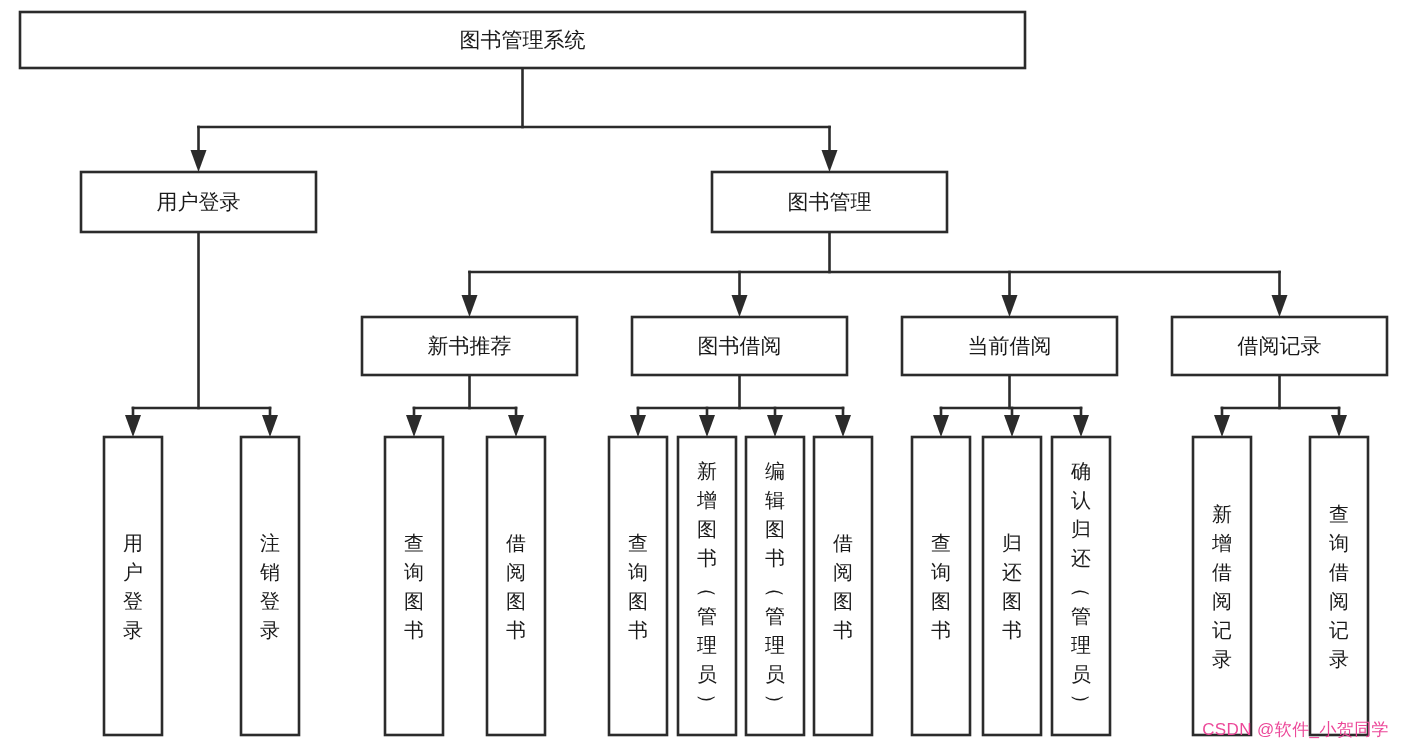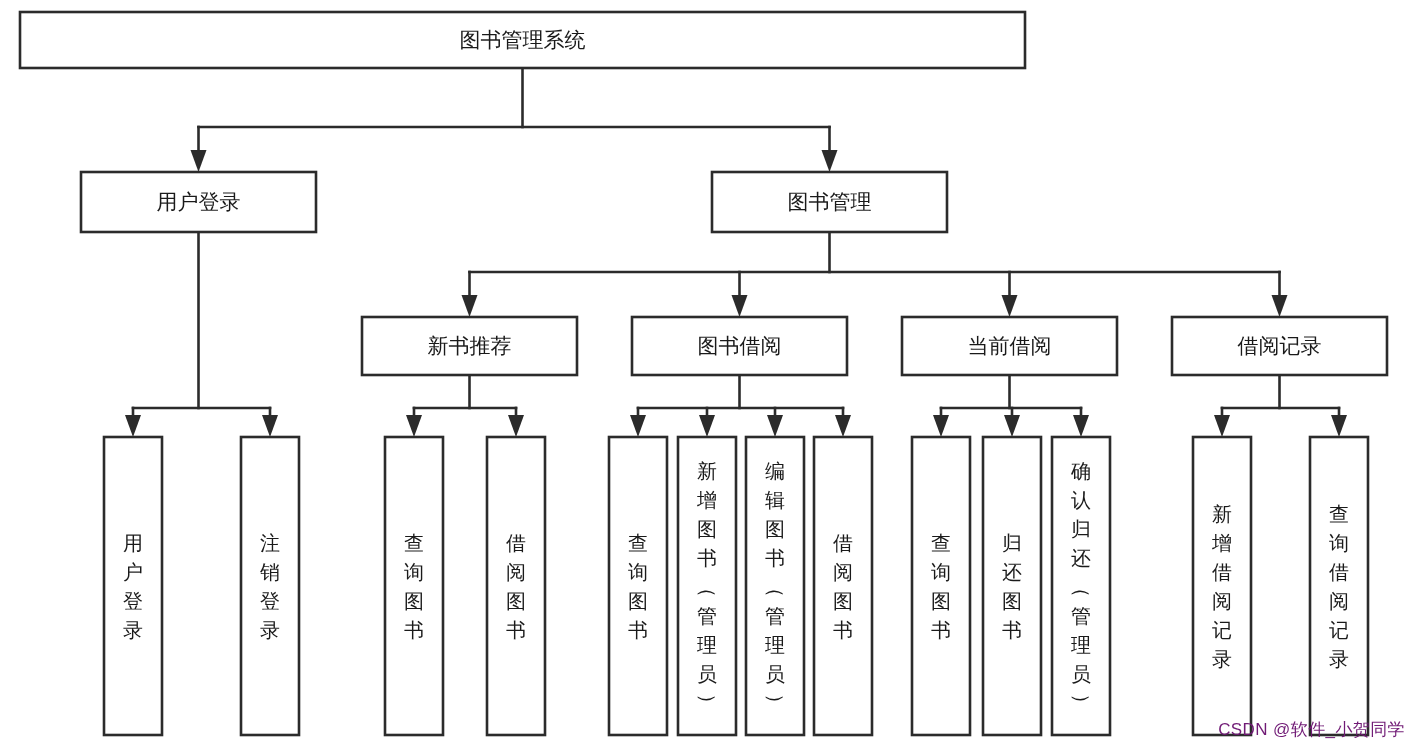--- a/index.html
+++ b/index.html
@@ -45,25 +45,25 @@
     dominant-baseline: middle;
   }
   .node-label-vertical {
     fill: #1a1a1a;
     font-family: "Liberation Sans", "DejaVu Sans", sans-serif;
     font-size: 20px;
     text-anchor: middle;
   }
   .watermark {
     position: absolute;
-    right: 0;
+    right: 16px;
     bottom: 6px;
     font-family: "Liberation Sans", "DejaVu Sans", sans-serif;
     font-size: 17px;
-    color: #701a75;
+    color: #ec4899;
     letter-spacing: 0.4px;
     white-space: nowrap;
     user-select: none;
   }
 </style>
 </head>
 <body>
 
 <div id="page">
 

